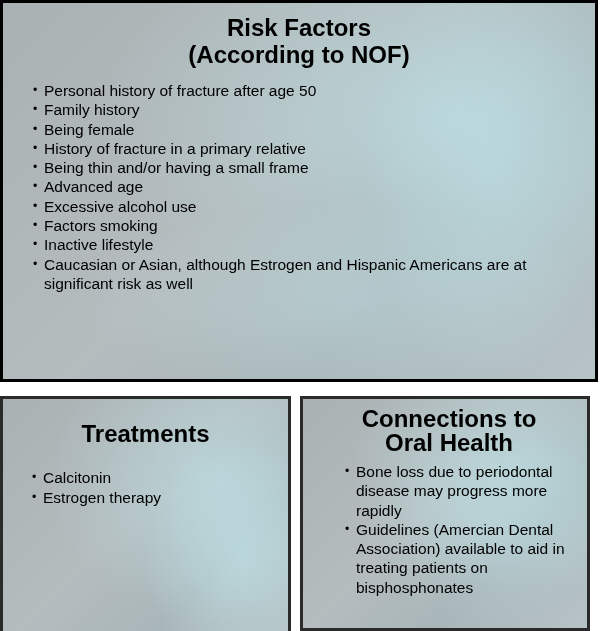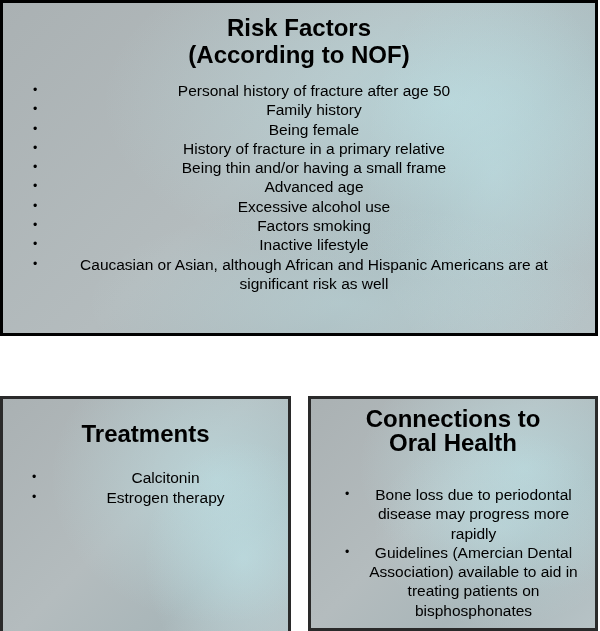--- a/index.html
+++ b/index.html
@@ -4,31 +4,31 @@
 <style>
   html, body { margin:0; padding:0; }
   body { width:600px; height:631px; background:#ffffff; position:relative; overflow:hidden;
          font-family:"Liberation Sans", sans-serif; }
   .panel { position:absolute; box-sizing:border-box; overflow:hidden;
            background: radial-gradient(ellipse at 75% 30%, rgba(190,230,235,0.55) 0%, rgba(185,200,202,0) 55%),
                        linear-gradient(135deg, #aab1b3 0%, #b4bcbe 45%, #a9b6b9 70%, #b7c3c6 100%); }
   .deco { position:absolute; border-radius:50%; pointer-events:none; }
   .title { font-weight:bold; text-align:center; color:#000; position:relative; z-index:2; }
   ul { list-style:none; margin:0; padding:0; position:relative; z-index:2; }
-  li { position:relative; color:#000;text-align:center; }
+  li { position:relative; color:#000; }
   li::before { content:"•"; position:absolute; left:-11px; top:0; font-size:0.8em; }
-  #top { left:0; top:0; width:598px; height:336px; border:3px solid #000; }
+  #top { left:0; top:0; width:598px; height:382px; border:3px solid #000; }
   #top .title { font-size:24px; line-height:27px; margin-top:11px; }
   #top ul { margin-top:13px; margin-left:41px; font-size:15.5px; line-height:19.3px; width:540px; }
   #left { left:0; top:396px; width:291px; height:272px; border:3px solid #2a2a2a; }
   #left .title { font-size:24px; line-height:28px; margin-top:21px; }
   #left ul { margin-top:20px; margin-left:40px; font-size:15.5px; line-height:19.5px; }
-  #right { left:308px; top:396px; width:290px; height:235px; border:3px solid #2a2a2a; }
+  #right { left:300px; top:396px; width:290px; height:235px; border:3px solid #2a2a2a;padding-left:8px; }
   #right .title { font-size:24px; line-height:24px; margin-top:8px; }
-  #right ul { margin-top:30px; margin-left:45px; font-size:15.5px; line-height:19.3px; width:235px; }
+  #right ul { margin-top:7px; margin-left:45px; font-size:15.5px; line-height:19.3px; width:235px; }
 </style>
 </head>
 <body>
 
 <div id="top" class="panel">
   <div class="deco" style="left:360px;top:-40px;width:260px;height:420px;background:radial-gradient(ellipse, rgba(200,240,245,0.35), rgba(200,240,245,0) 70%);"></div>
   <div class="deco" style="left:80px;top:200px;width:520px;height:200px;background:radial-gradient(ellipse, rgba(200,240,245,0.3), rgba(200,240,245,0) 70%);"></div>
   <div class="title">
     <div>Risk Factors</div>
     <div>(According to NOF)</div>
@@ -36,21 +36,21 @@
   <ul>
     <li>Personal history of fracture after age 50</li>
     <li>Family history</li>
     <li>Being female</li>
     <li>History of fracture in a primary relative</li>
     <li>Being thin and/or having a small frame</li>
     <li>Advanced age</li>
     <li>Excessive alcohol use</li>
     <li>Factors smoking</li>
     <li>Inactive lifestyle</li>
-    <li>Caucasian or Asian, although African and Hispanic Americans are at significant risk as well</li>
+    <li>Caucasian or Asian, although Estrogen and Hispanic Americans are at significant risk as well</li>
   </ul>
 </div>
 
 <div id="left" class="panel">
   <div class="deco" style="left:140px;top:40px;width:200px;height:240px;background:radial-gradient(ellipse, rgba(200,240,245,0.45), rgba(200,240,245,0) 70%);"></div>
   <div class="title">Treatments</div>
   <ul>
     <li>Calcitonin</li>
     <li>Estrogen therapy</li>
   </ul>

